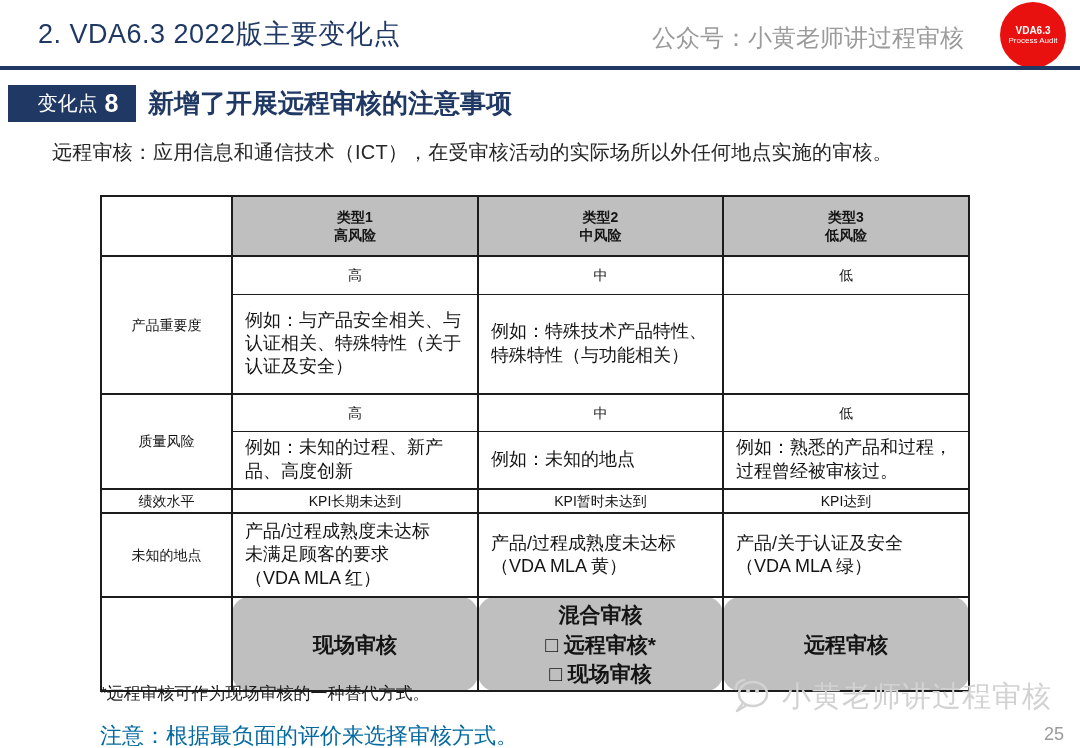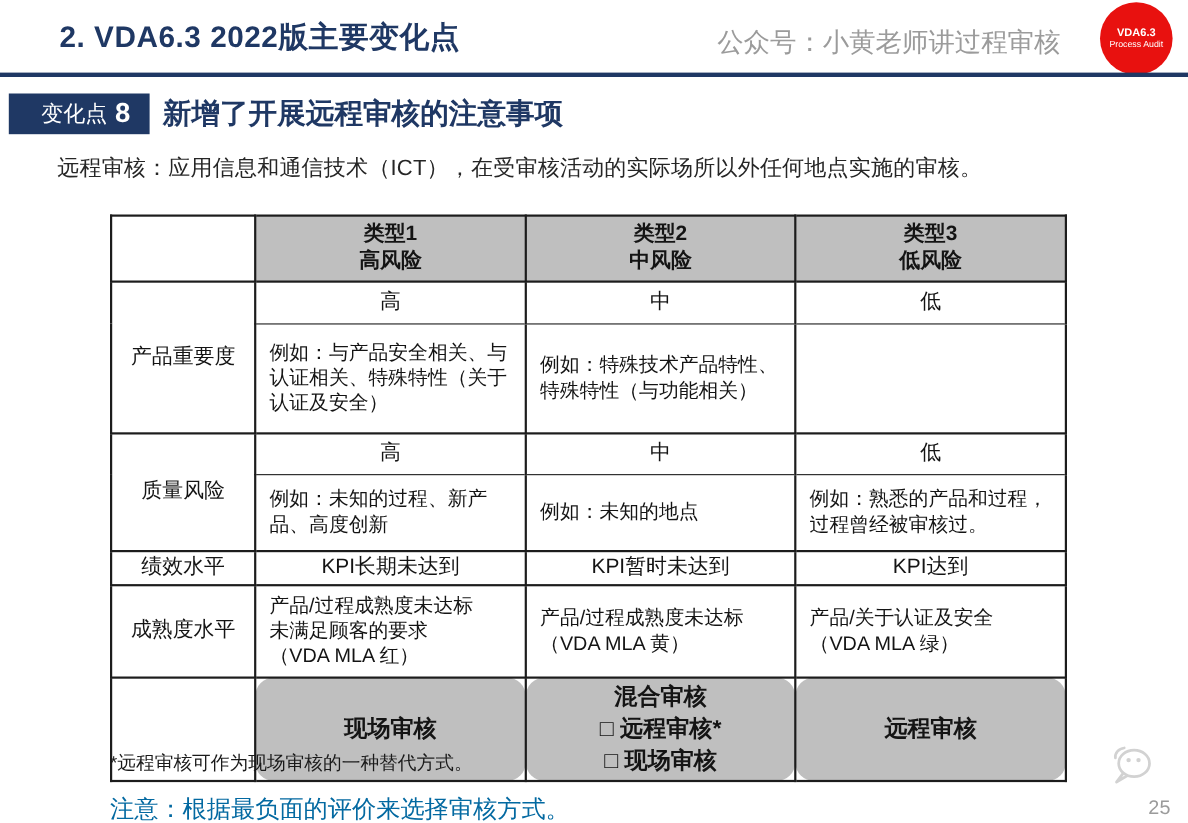--- a/index.html
+++ b/index.html
@@ -7,23 +7,22 @@
   body {
     position:relative;
     background:#ffffff;
     font-family:"Liberation Sans","DejaVu Sans",sans-serif;
     overflow:hidden;
     color:#111;
   }
   
   .slide-title {
     position:absolute; left:38px; top:16px;
-    font-size:27px; font-weight:bold; color:#1f3864;
+    font-size:27px; font-weight:normal; color:#1f3864;
     letter-spacing:0.5px;
-    margin-left:16px;
   }
   .account-label {
     position:absolute; right:116px; top:22px;
     font-size:24px; color:#9b9b9b;
   }
   .vda-logo {
     position:absolute; right:14px; top:2px;
     width:66px; height:66px; border-radius:50%;
     background:#e8110f; color:#fff;
     display:flex; flex-direction:column; align-items:center; justify-content:center;
@@ -53,21 +52,21 @@
   }
   
   table.matrix {
     position:absolute; left:100px; top:195px;
     border-collapse:collapse; table-layout:fixed;
     width:868px;
   }
   table.matrix td {
     border:2px solid #1c1c1c;
     text-align:center; vertical-align:middle;
-    font-size:19px; color:#141414;
+    font-size:14px; color:#141414;
     padding:2px 6px;
     line-height:1.3;
   }
   td.gray { background:#bfbfbf; }
   td.hd { font-weight:bold; white-space:pre-line; font-size:20px; }
   tr.levels td { border-bottom-width:1px; }
   tr.examples td {
     border-top-width:1px;
     text-align:left; font-size:18px; padding:4px 12px;
   }
@@ -136,33 +135,33 @@
     <td>例如：与产品安全相关、与认证相关、特殊特性（关于认证及安全）</td>
     <td>例如：特殊技术产品特性、特殊特性（与功能相关）</td>
     <td></td>
   </tr>
   <tr class="levels" style="height:37px;">
     <td class="rowlabel" rowspan="2" style="border-bottom-width:2px;">质量风险</td>
     <td>高</td>
     <td>中</td>
     <td>低</td>
   </tr>
-  <tr class="examples" style="height:70px;">
+  <tr class="examples" style="height:58px;">
     <td>例如：未知的过程、新产品、高度创新</td>
     <td>例如：未知的地点</td>
     <td>例如：熟悉的产品和过程，过程曾经被审核过。</td>
   </tr>
   <tr style="height:20px;">
     <td class="rowlabel">绩效水平</td>
     <td>KPI长期未达到</td>
     <td>KPI暂时未达到</td>
     <td>KPI达到</td>
   </tr>
   <tr class="maturity" style="height:84px;">
-    <td class="rowlabel">成熟度水平</td>
+    <td class="rowlabel">未知的地点</td>
     <td class="val pre">产品/过程成熟度未达标
 未满足顾客的要求
 （VDA MLA 红）</td>
     <td class="val pre">产品/过程成熟度未达标
 （VDA MLA 黄）</td>
     <td class="val pre">产品/关于认证及安全
 （VDA MLA 绿）</td>
   </tr>
   <tr class="audit" style="height:87px;">
     <td></td>
@@ -181,15 +180,16 @@
 <div class="watermark">
   <span style="display:inline-flex;">
     <svg width="48" height="42" viewBox="0 0 48 42">
       <ellipse cx="27" cy="18" rx="14" ry="12" fill="none" stroke="#d2d2d2" stroke-width="2.5"></ellipse>
       <path d="M17 27 L11 35 L21 29" fill="none" stroke="#d2d2d2" stroke-width="2.5" stroke-linejoin="round"></path>
       <circle cx="22" cy="15" r="2" fill="#d2d2d2"></circle>
       <circle cx="31" cy="15" r="2" fill="#d2d2d2"></circle>
       <path d="M10 13 a9 8 0 0 1 8 -9" fill="none" stroke="#d2d2d2" stroke-width="2.5" stroke-linecap="round"></path>
     </svg>
   </span>
+  <span class="wm-text">小黄老师讲过程审核</span>
 </div>
 
 <div class="page-number">25</div>
 
 </body></html>

